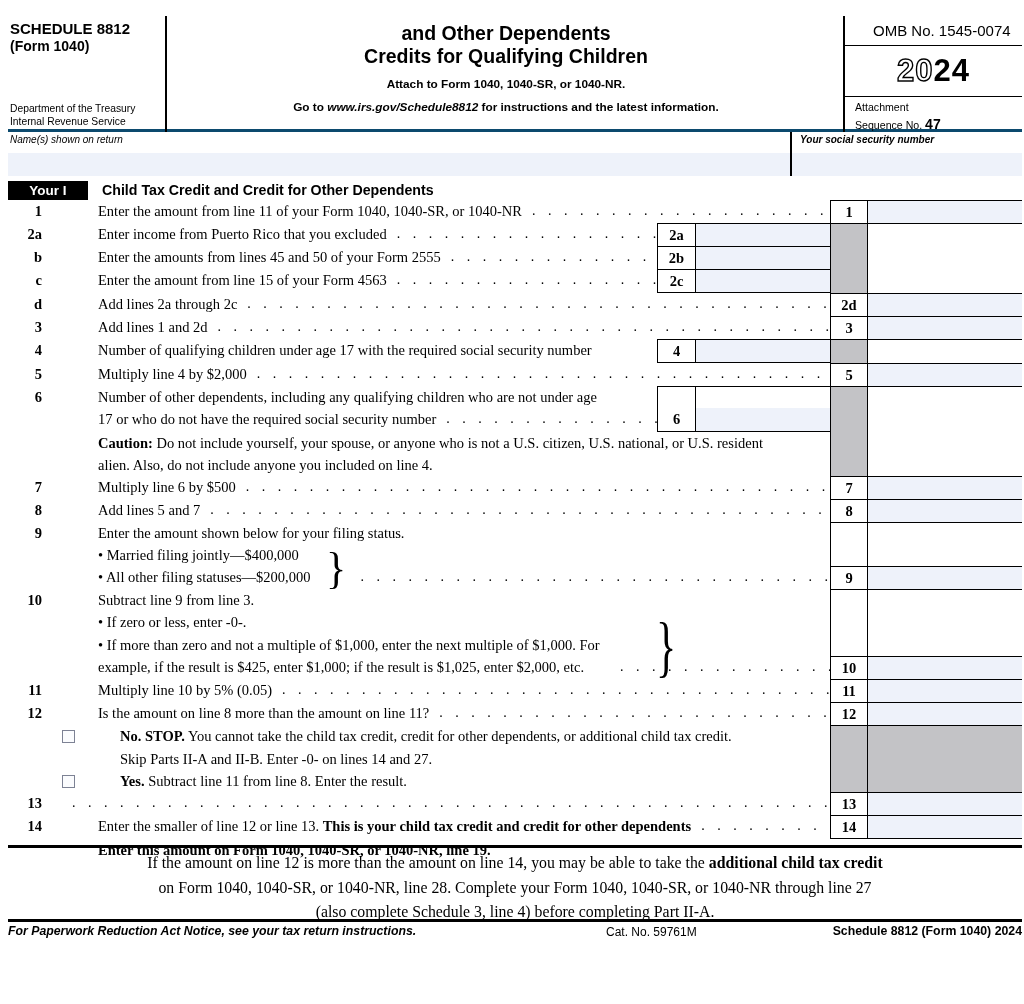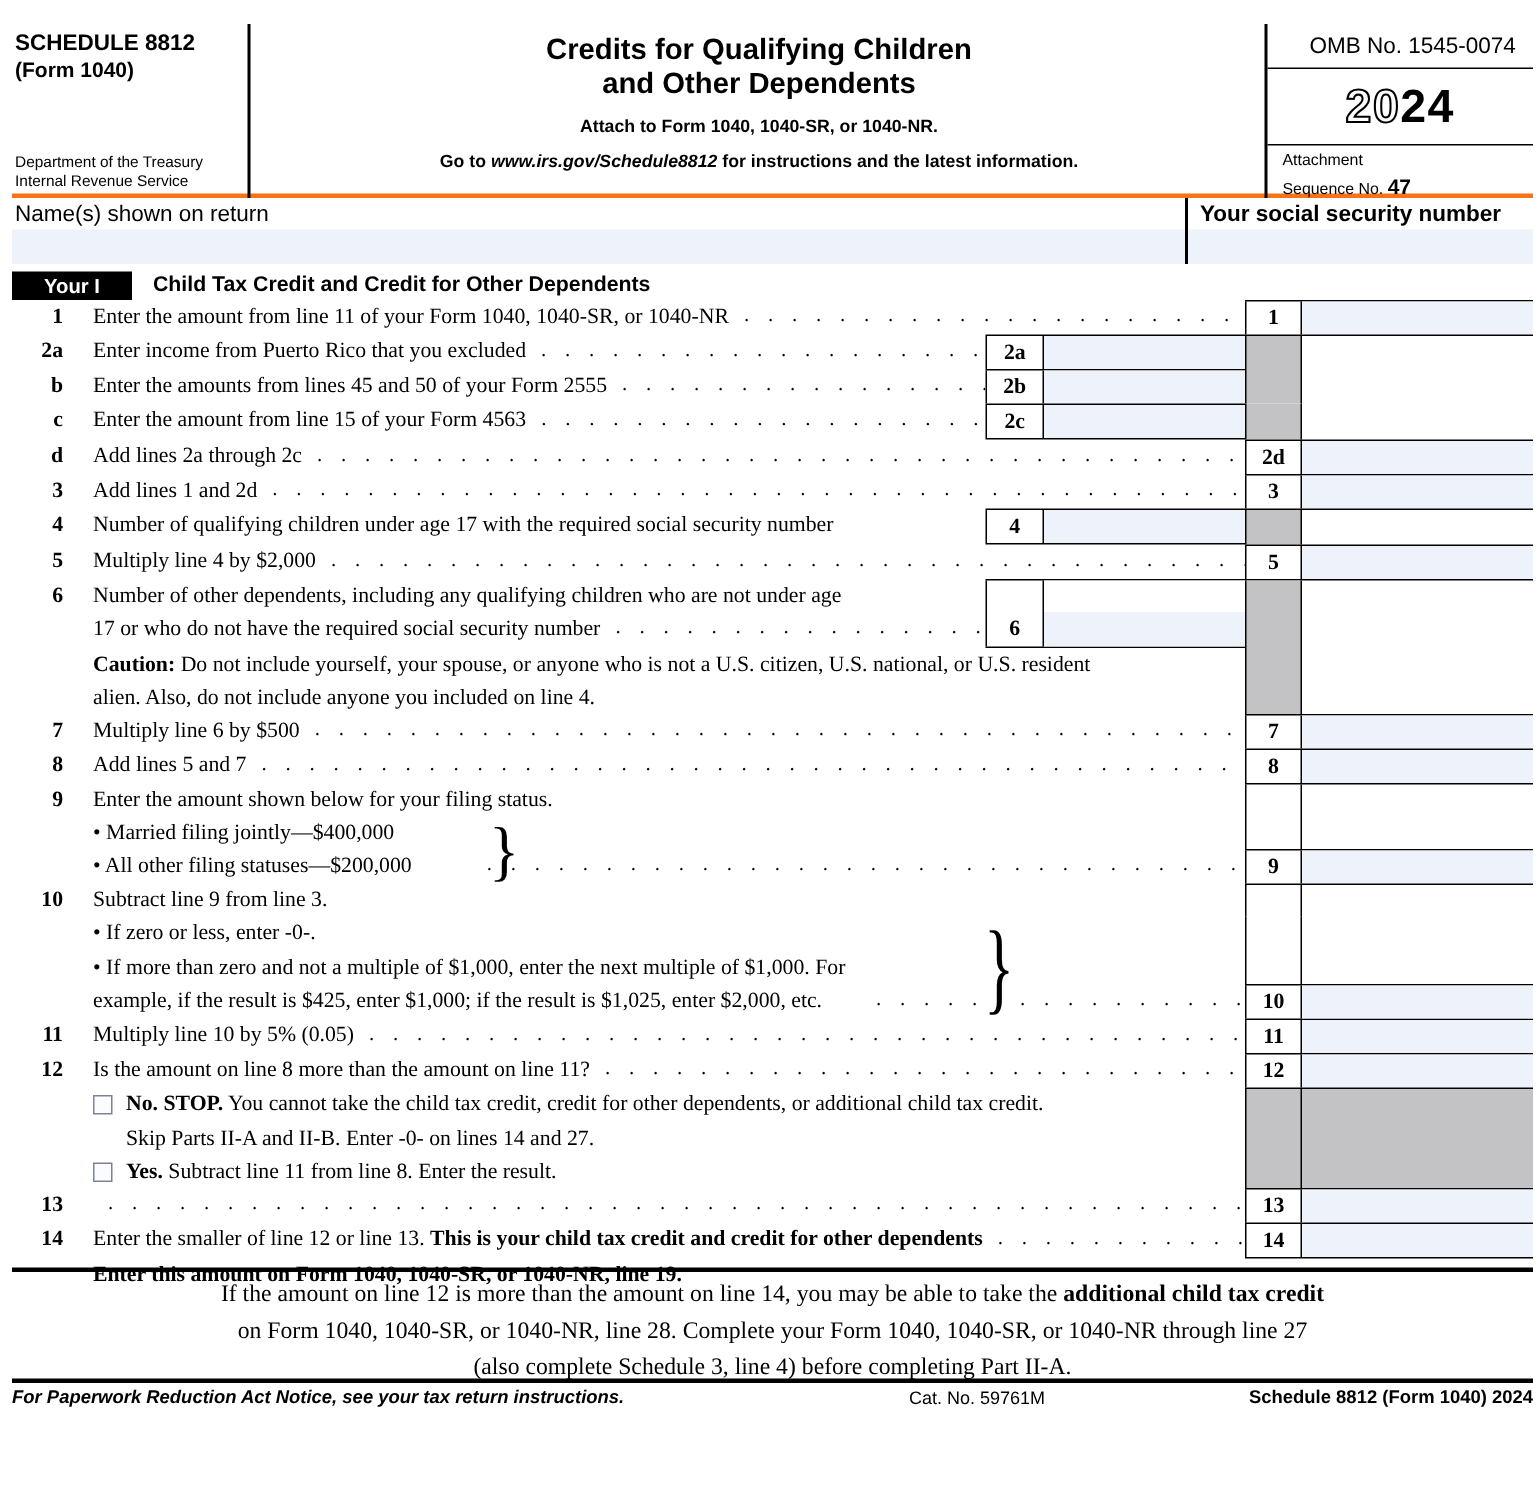--- a/index.html
+++ b/index.html
@@ -2,21 +2,21 @@
 <html><head>
 <meta charset="utf-8">
 <style>
   :root{ --blue:#eef2fa; --gray:#c3c3c6; }
   *{margin:0;padding:0;box-sizing:border-box;}
   body{background:#fff;}
   .page{position:relative;width:1024px;height:1004px;background:#fff;overflow:hidden;
         font-family:"Liberation Serif",serif;color:#000;}
 
   
-  .hdr{position:absolute;left:8px;top:16px;width:1014px;height:116px;border-bottom:3px solid #f97316;text-decoration:underline;}
+  .hdr{position:absolute;left:8px;top:16px;width:1014px;height:116px;border-bottom:3px solid #0c4a6e;text-decoration:underline;}
   .hleft{position:absolute;left:0;top:0;width:159px;height:116px;border-right:2px solid #000;padding:4px 4px 2px 2px;}
   .sched{font-family:"Liberation Sans",sans-serif;font-weight:700;font-size:15px;line-height:1.2;}
   .form1040{font-family:"Liberation Sans",sans-serif;font-weight:700;font-size:14px;}
   .dept{position:absolute;left:2px;bottom:3px;font-family:"Liberation Sans",sans-serif;font-size:10.3px;line-height:1.25;}
   .hcenter{position:absolute;left:161px;top:0;width:674px;height:116px;text-align:center;}
   .title{font-family:"Liberation Sans",sans-serif;font-weight:700;font-size:19.5px;line-height:1.18;margin-top:6px;}
   .attach{font-family:"Liberation Sans",sans-serif;font-weight:700;font-size:11.8px;margin-top:9px;}
   .goto{font-family:"Liberation Sans",sans-serif;font-weight:700;font-size:11.8px;margin-top:9px;}
   .goto i{font-style:italic;}
   .hright{position:absolute;left:835px;top:0;right:0;height:116px;border-left:2px solid #000;}
@@ -25,37 +25,37 @@
         font-family:"Liberation Sans",sans-serif;font-weight:800;font-size:31px;line-height:50px;letter-spacing:1px;}
   .yr-outline{color:#fff;-webkit-text-stroke:1.4px #000;}
   .yr-solid{color:#000;}
   .attseq{font-family:"Liberation Sans",sans-serif;font-size:10.6px;line-height:1.3;padding:4px 0 0 10px;}
   .attno{font-size:14px;font-weight:700;}
 
   
   .namerow{position:absolute;left:8px;top:132px;width:1014px;height:44px;border-bottom:3px solid #000;}
   .namecell{position:absolute;left:0;top:0;width:782px;height:44px;}
   .ssncell{position:absolute;left:782px;top:0;right:0;height:44px;border-left:2px solid #000;}
-  .celllabel{font-family:"Liberation Sans",sans-serif;font-size:15px;padding:2px 0 0 2px;}
+  .celllabel{font-family:"Liberation Sans",sans-serif;font-size:10px;padding:2px 0 0 2px;font-style:italic;}
   .ssncell .celllabel{font-weight:700;padding-left:8px;}
   .cellinput{position:absolute;left:0;right:0;bottom:0;height:23px;background:var(--blue);}
 
   
   .partbar{position:absolute;left:8px;top:181px;width:1014px;height:19px;display:flex;}
   .partbox{background:#000;color:#fff;width:80px;text-align:center;
            font-family:"Liberation Sans",sans-serif;font-weight:700;font-size:13.5px;line-height:19px;}
   .parttitle{font-family:"Liberation Sans",sans-serif;font-weight:700;font-size:14.2px;line-height:19px;padding-left:14px;}
 
   
   .tbl{position:absolute;left:8px;top:200px;width:1014px;font-size:14.5px;line-height:22px;}
   .row{display:flex;align-items:stretch;min-height:22px;}
   .h23{min-height:23px;} .h24{min-height:24px;}
   .ln{width:34px;flex:none;text-align:right;font-weight:700;}
   .txt{flex:1;display:flex;overflow:hidden;padding-left:20px;}
-  .txt .t{white-space:nowrap;}
+  .txt .t{white-space:nowrap;margin-left:36px;}
   .dots{flex:1;overflow:hidden;white-space:nowrap;letter-spacing:4.5px;padding:0 6px 0 10px;font-size:14px;}
   .mid{width:173px;flex:none;display:flex;}
   .mnb{width:39px;flex:none;border-left:1px solid #000;border-right:1px solid #000;text-align:center;font-weight:700;}
   .mfield{flex:1;background:var(--blue);}
   .mfield.white{background:#fff;}
   .right{width:192px;flex:none;display:flex;}
   .nb{width:38px;flex:none;border-left:1px solid #000;border-right:1px solid #000;text-align:center;font-weight:700;line-height:22px;}
   .amt{flex:1;}
   .field{background:var(--blue);}
   .shade{background:var(--gray);}
@@ -88,22 +88,22 @@
     <div class="hleft">
       <div class="sched">SCHEDULE 8812</div>
       <div class="form1040">(Form 1040)</div>
       <div class="dept">
         <div>Department of the Treasury</div>
         <div>Internal Revenue Service</div>
       </div>
     </div>
     <div class="hcenter">
       <div class="title">
+        <div>and Other Dependents</div>
         <div>Credits for Qualifying Children</div>
-        <div>and Other Dependents</div>
       </div>
       <div class="attach">Attach to Form 1040, 1040-SR, or 1040-NR.</div>
       <div class="goto"><span>Go to </span><i>www.irs.gov/Schedule8812</i><span> for instructions and the latest information.</span></div>
     </div>
     <div class="hright">
       <div class="omb">OMB No. 1545-0074</div>
       <div class="year"><span class="yr-outline">20</span><span class="yr-solid">24</span></div>
       <div class="attseq">
         <div>Attachment</div>
         <div><span>Sequence No. </span><span class="attno">47</span></div>

